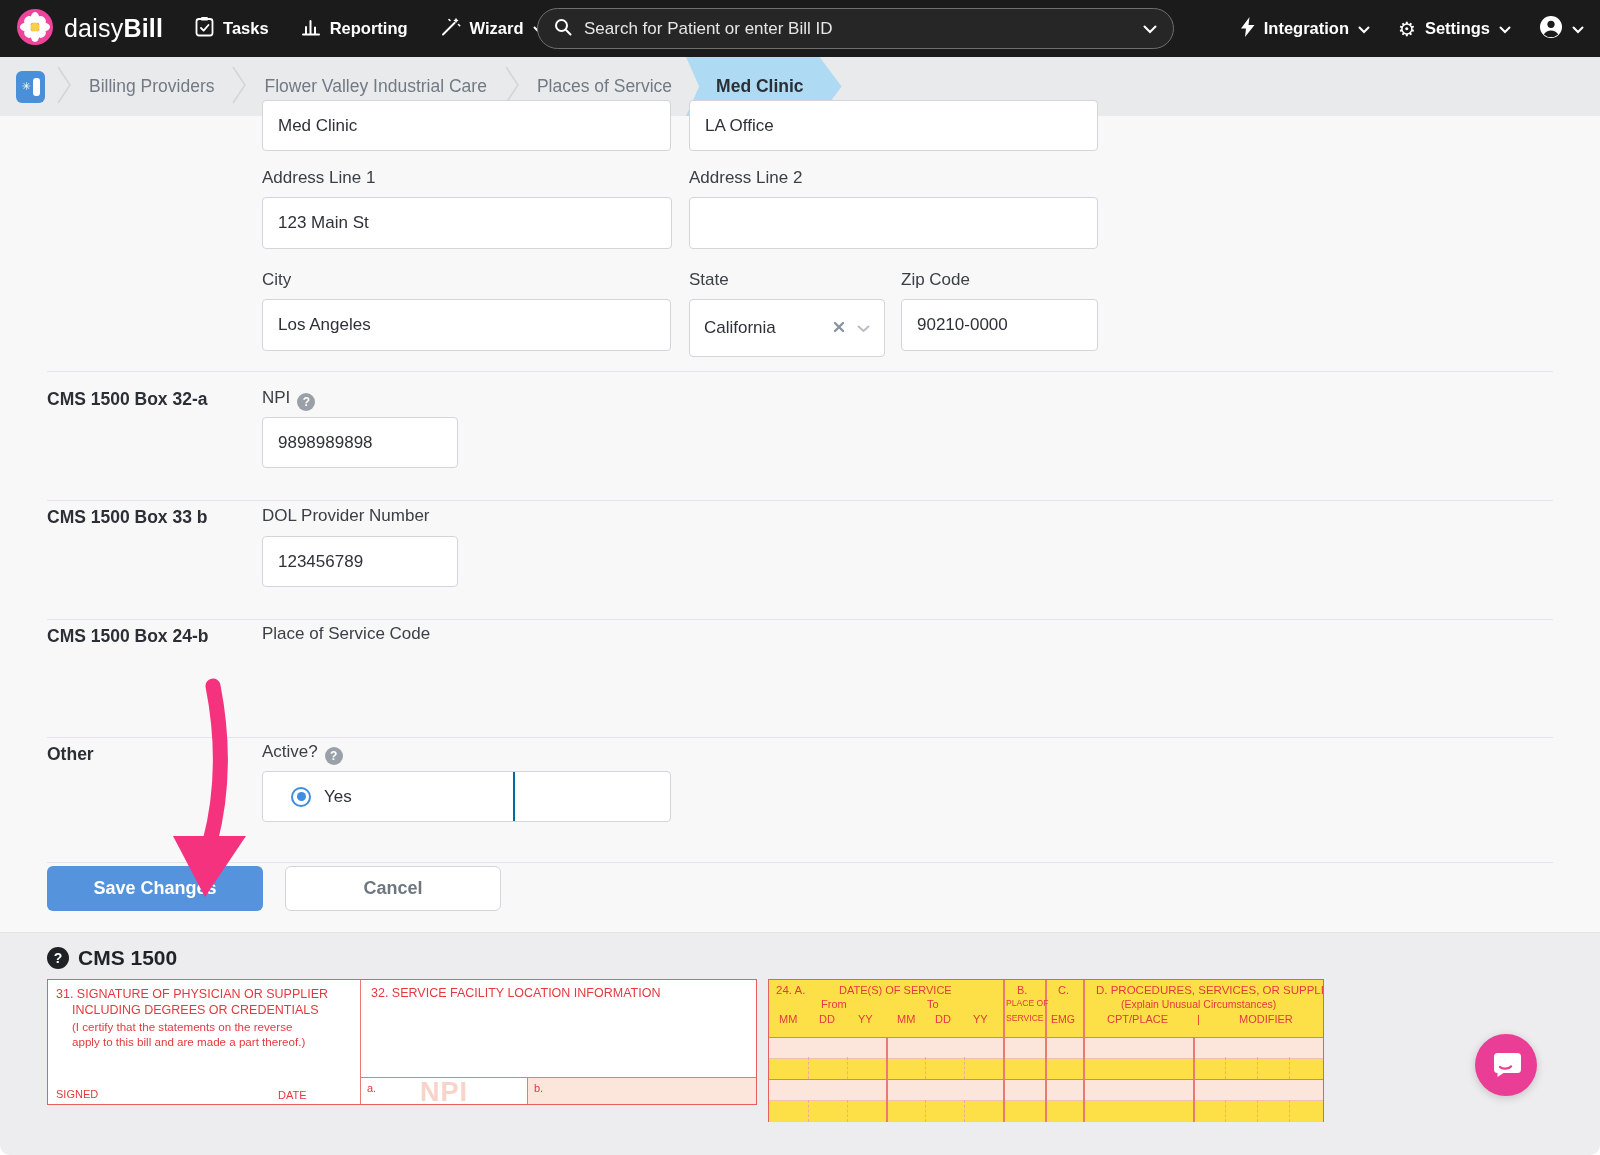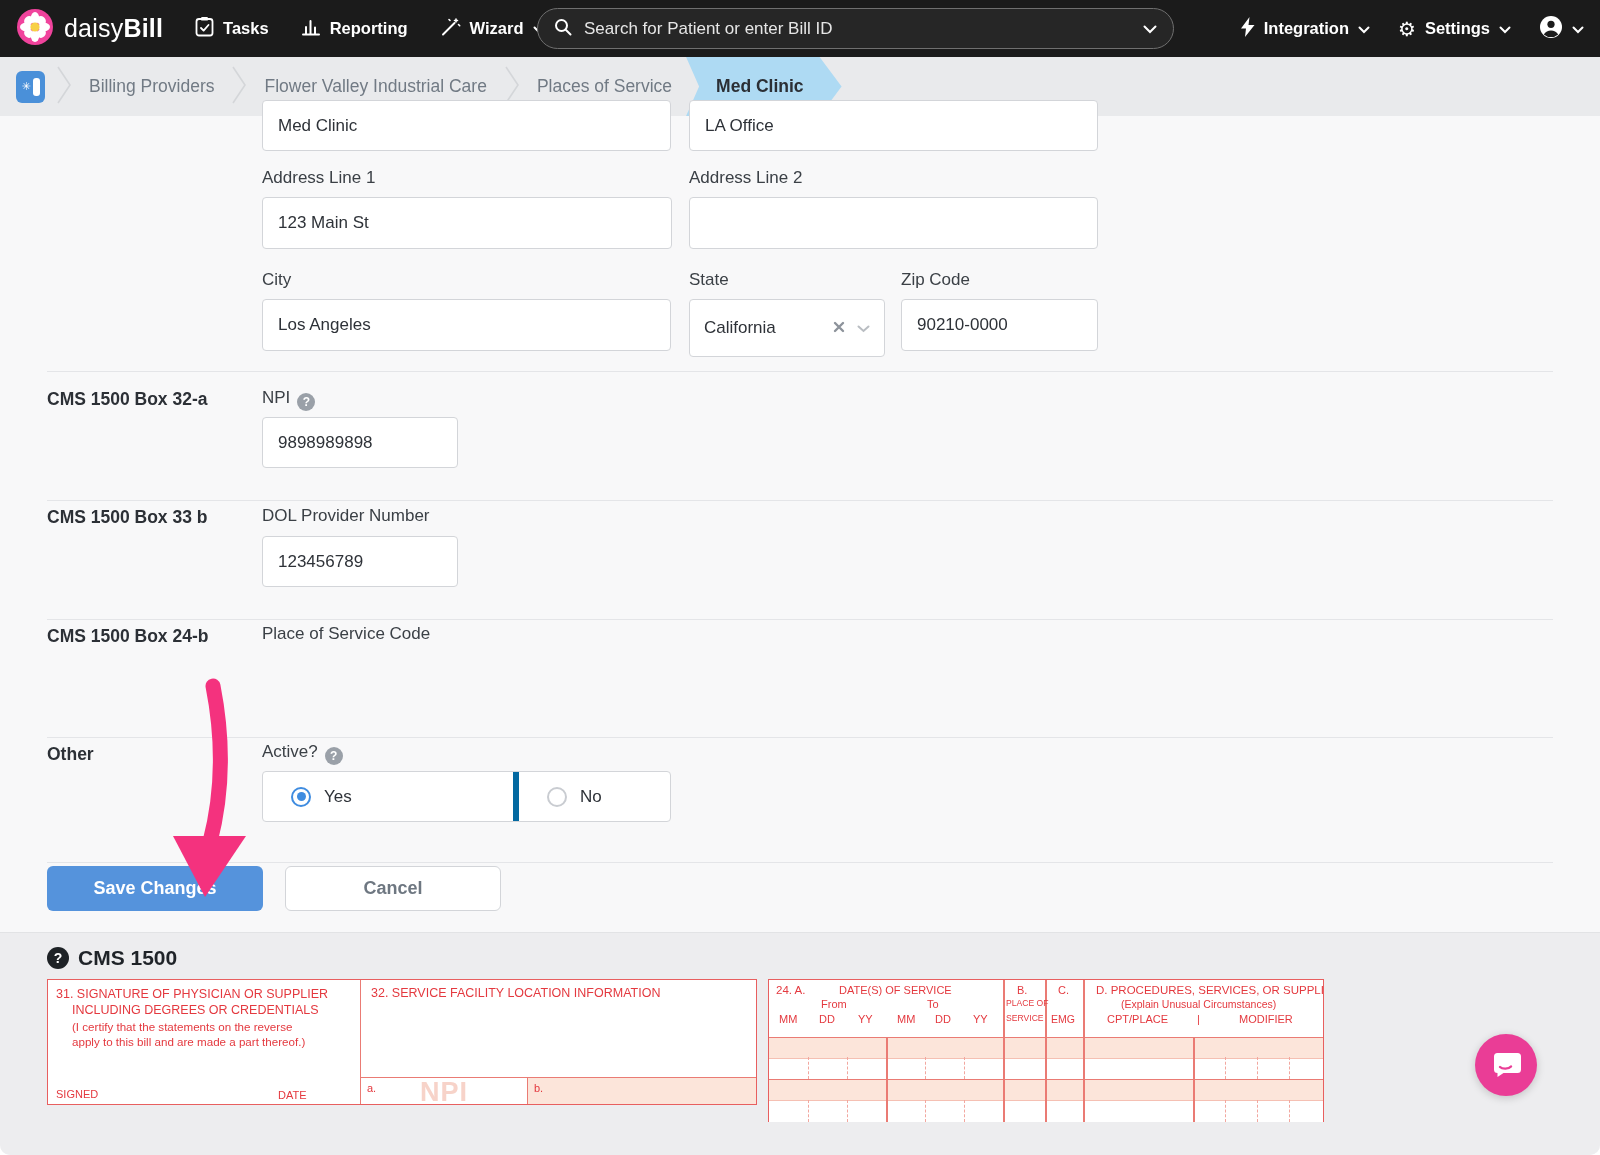--- a/index.html
+++ b/index.html
@@ -43,21 +43,21 @@
   .btn{position:absolute;border-radius:6px;font-size:18px;font-weight:700;display:flex;align-items:center;justify-content:center;cursor:pointer;box-sizing:border-box;font-family:"Liberation Sans",sans-serif;}
   .btn-primary{background:#5593dc;color:#fff;border:none;}
   .btn-secondary{background:#fff;color:#6e7781;border:1px solid #d3d5d9;}
   
   .cms-section{position:absolute;top:932px;left:0;width:1600px;height:223px;background:#ededef;border-top:1px solid #e2e3e5;}
   .cms-header{position:absolute;left:47px;top:13px;display:flex;align-items:center;gap:9px;}
   .cms-q{width:22px;height:22px;border-radius:50%;background:#1e2226;color:#fff;font-size:14px;font-weight:700;display:flex;align-items:center;justify-content:center;cursor:pointer;}
   .cms-title{font-size:21px;font-weight:700;color:#1f2328;}
   .red{color:#e4393f;}
   .cmsL{position:absolute;left:47px;top:46px;width:708px;height:124px;background:#fff;border:1.5px solid #e85f5f;display:flex;}
-  .cmsR{position:absolute;left:768px;top:46px;width:554px;height:142px;background:#ffffff;border:1.5px solid #e85f5f;border-bottom:none;overflow:hidden;}
+  .cmsR{position:absolute;left:768px;top:46px;width:554px;height:142px;background:#fde047;border:1.5px solid #e85f5f;border-bottom:none;overflow:hidden;}
   .vl{position:absolute;top:0;bottom:0;width:1.5px;background:#ea7b74;}
   .vld{position:absolute;bottom:0;height:22px;width:0;border-left:1.5px dashed #f2a79f;}
   .band{position:absolute;left:0;right:0;height:20px;background:#fce5da;border-bottom:1px solid #f5c0b3;}
   .gridtxt{position:absolute;color:#e4393f;white-space:nowrap;}
   .chat-fab{position:absolute;left:1475px;top:1034px;width:62px;height:62px;border-radius:50%;background:#ea3d96;display:flex;align-items:center;justify-content:center;cursor:pointer;box-shadow:0 2px 8px rgba(0,0,0,.18);}
 </style>
 </head>
 <body>
 
 <div id="page">
@@ -231,29 +231,25 @@
   <div class="divider" style="top:619px;"></div>
 
   <div class="row-label" style="left:47px;top:626px;">CMS 1500 Box 24-b</div>
   <div class="label" style="left:262px;top:624px;">Place of Service Code</div>
 
   <div class="divider" style="top:737px;"></div>
 
   <div class="row-label" style="left:47px;top:744px;">Other</div>
   <div class="label" style="left:262px;top:742px;"><span>Active?</span><span class="help">?</span></div>
   <div class="radio-group" style="left:262px;top:771px;width:409px;height:51px;">
-    <div class="radio-cell" style="width:222px;border-right:6px solid #0369a1;">
+    <div class="radio-cell" style="width:222px;border-right:2px solid #0369a1;">
       <span class="radio-outer radio-on">
           <span class="dot"></span>
         </span>
       <span class="radio-text">Yes</span>
-    </div>
-    <div class="radio-cell" style="flex:1;">
-      <span class="radio-outer radio-off"></span>
-      <span class="radio-text">No</span>
     </div>
   </div>
 
   <div class="divider" style="top:862px;"></div>
 
   <button class="btn btn-primary" style="left:47px;top:866px;width:216px;height:45px;">Save Changes</button>
   <button class="btn btn-secondary" style="left:285px;top:866px;width:216px;height:45px;">Cancel</button>
 
   <svg class="abs" style="left:150px;top:676px;pointer-events:none;" width="130" height="232" viewBox="0 0 130 232">
     <path d="M63 10 C 74 66, 73 116, 60 166" fill="none" stroke="#f4327e" stroke-width="15" stroke-linecap="round"></path>

